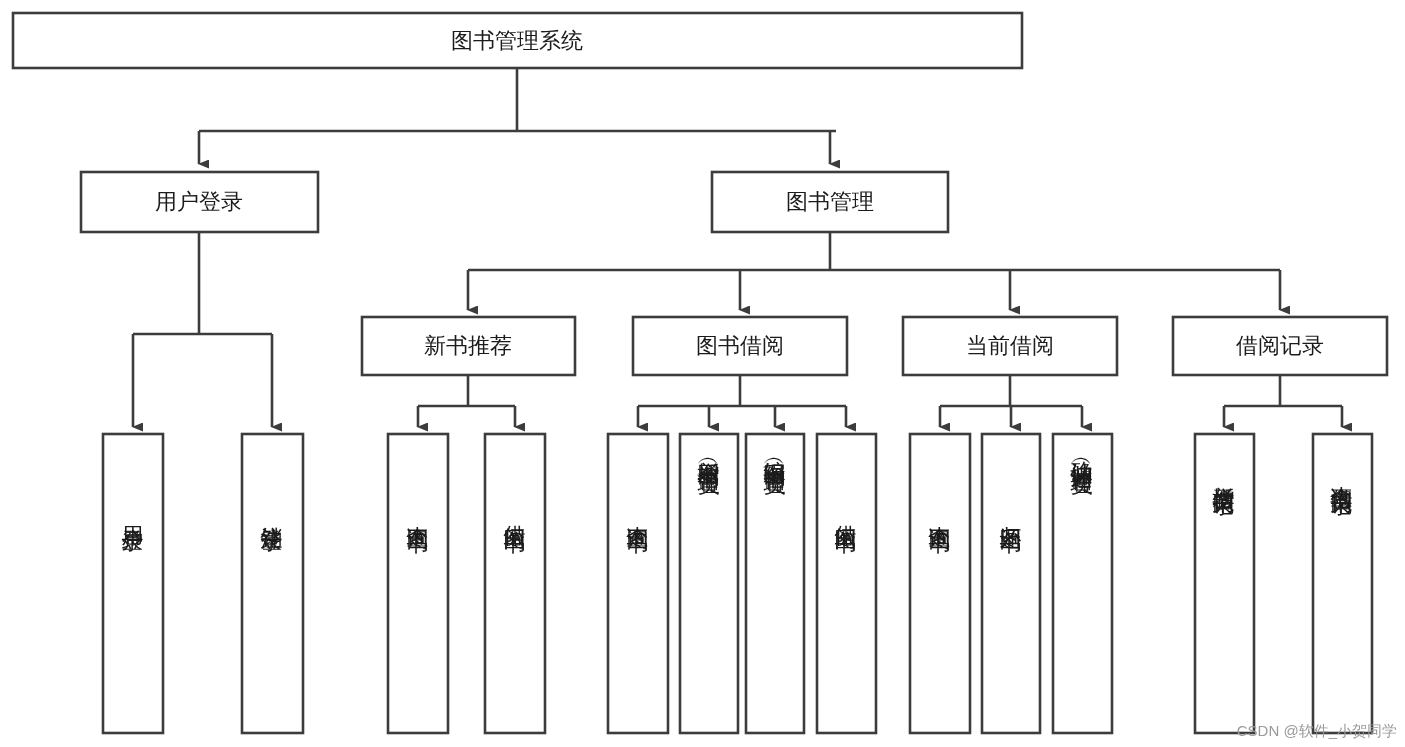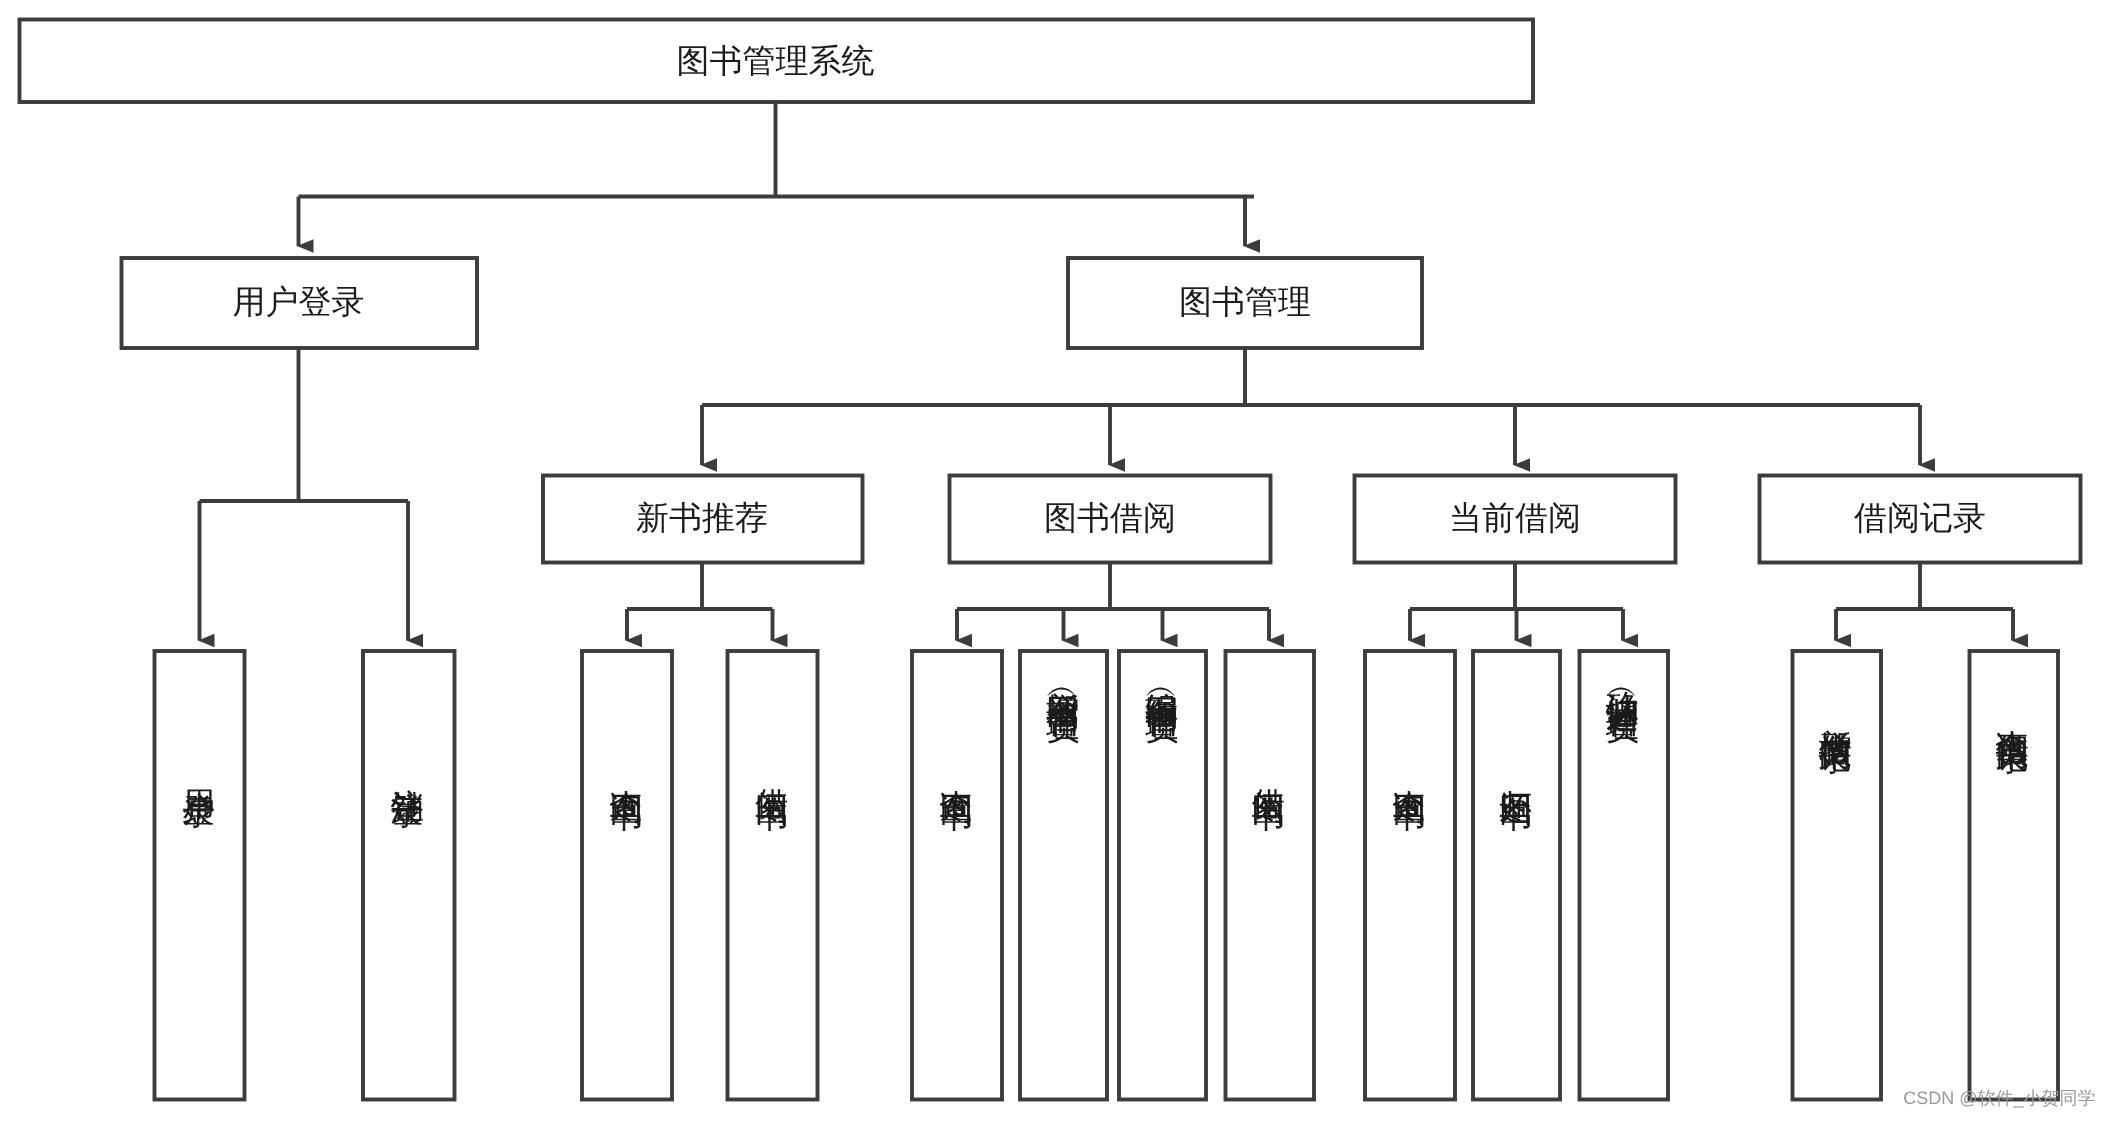--- a/index.html
+++ b/index.html
@@ -51,21 +51,21 @@
     fill: #1b1b1b;
     writing-mode: vertical-rl;
     text-orientation: upright;
     letter-spacing: 2px;
   }
   .watermark {
     position: absolute;
     right: 8px;
     bottom: 6px;
     font-family: "Liberation Sans", "DejaVu Sans", sans-serif;
-    font-size: 12px;
+    font-size: 15px;
     color: #9a9a9a;
     white-space: nowrap;
     user-select: none;
   }
 </style>
 </head>
 <body>
 
 <div id="diagram-root">
 

